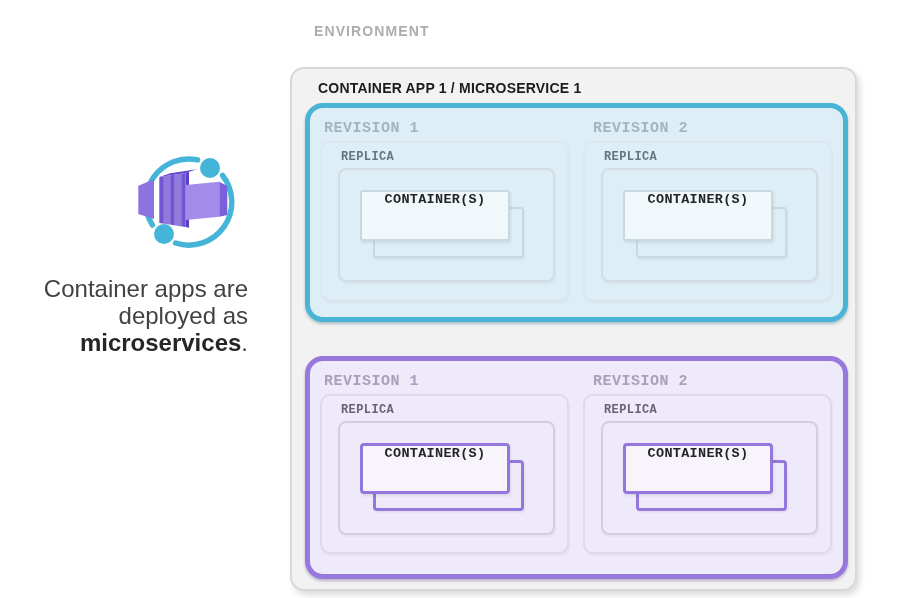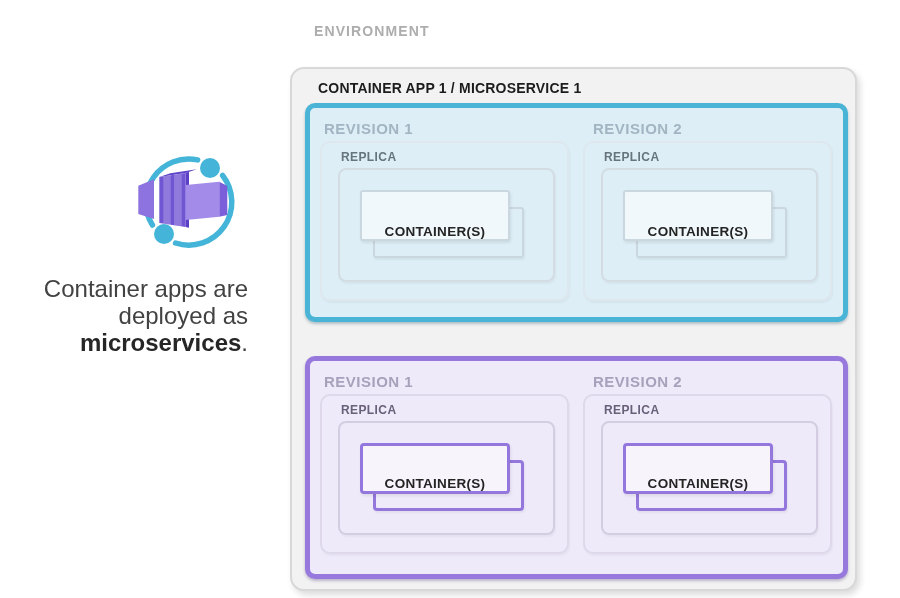--- a/index.html
+++ b/index.html
@@ -16,21 +16,21 @@
   .env-label{position:absolute;left:314px;top:23px;font-size:14px;font-weight:bold;
              color:#adadad;letter-spacing:1.1px;}
   .environment{position:absolute;left:290px;top:39px;width:567px;height:524px;
                background:#f2f2f2;border:2px solid #d8d8d8;border-radius:14px;
                box-shadow:3px 4px 6px rgba(0,0,0,0.14);box-sizing:border-box;margin-top:28px;}
 
   .app-title{position:absolute;font-size:14px;font-weight:bold;color:#1c1c1c;letter-spacing:0.2px;}
   .app-title.t1{left:26px;top:11px;}
   .app-title.t2{left:26px;top:265px;}
 
-  .app-box{position:absolute;left:13px;width:543px;box-sizing:border-box;border-radius:10px;}
+  .app-box{position:absolute;left:13px;width:543px;box-sizing:border-box;border-radius:18px;font-family:Liberation Mono, monospace;}
   .app-box.app1{top:34px;height:219px;background:#ddeef6;border:5px solid #4ab4d7;
                 box-shadow:0 2px 3px rgba(20,70,95,0.30);}
   .app-box.app2{top:287px;height:223px;background:#efeaf9;border:5px solid #9779dd;
                 box-shadow:0 2px 3px rgba(60,35,110,0.30);}
 
   .rev-label{position:absolute;top:12px;font-size:15px;font-weight:bold;letter-spacing:0.5px;}
   .rev-label.c1{left:14px;} .rev-label.c2{left:283px;}
   .app1 .rev-label{color:#a2b5c2;}
   .app2 .rev-label{color:#a8a1bc;}
 
@@ -45,21 +45,21 @@
   .app2 .replica-label{color:#696079;}
 
   .pod-box{position:absolute;left:16px;top:25px;width:217px;height:114px;border-radius:8px;
            box-sizing:border-box;box-shadow:1px 2px 2px rgba(0,0,0,0.04);}
   .app1 .pod-box{border:2px solid #d2dce2;}
   .app2 .pod-box{border:2px solid #d4cde1;}
 
   .container-back{position:absolute;left:33px;top:37px;width:151px;height:51px;
                   box-sizing:border-box;box-shadow:1px 2px 2px rgba(0,0,0,0.05);}
   .container-front{position:absolute;left:20px;top:20px;width:150px;height:51px;
-                   box-sizing:border-box;display:flex;align-items:flex-end;justify-content:center;
+                   box-sizing:border-box;display:flex;align-items:flex-start;justify-content:center;
                    font-size:13.5px;font-weight:bold;color:#242424;letter-spacing:0.3px;
                    box-shadow:1px 2px 3px rgba(0,0,0,0.08);}
   .app1 .container-back{border:2px solid #cbd7de;border-radius:3px;}
   .app1 .container-front{border:2px solid #cbd7de;border-radius:3px;background:#f1f8fb;}
   .app2 .container-back{border:3px solid #9377dc;border-radius:4px;}
   .app2 .container-front{border:3px solid #9377dc;border-radius:4px;background:#f7f4fc;}
 </style>
 </head>
 <body>
 

